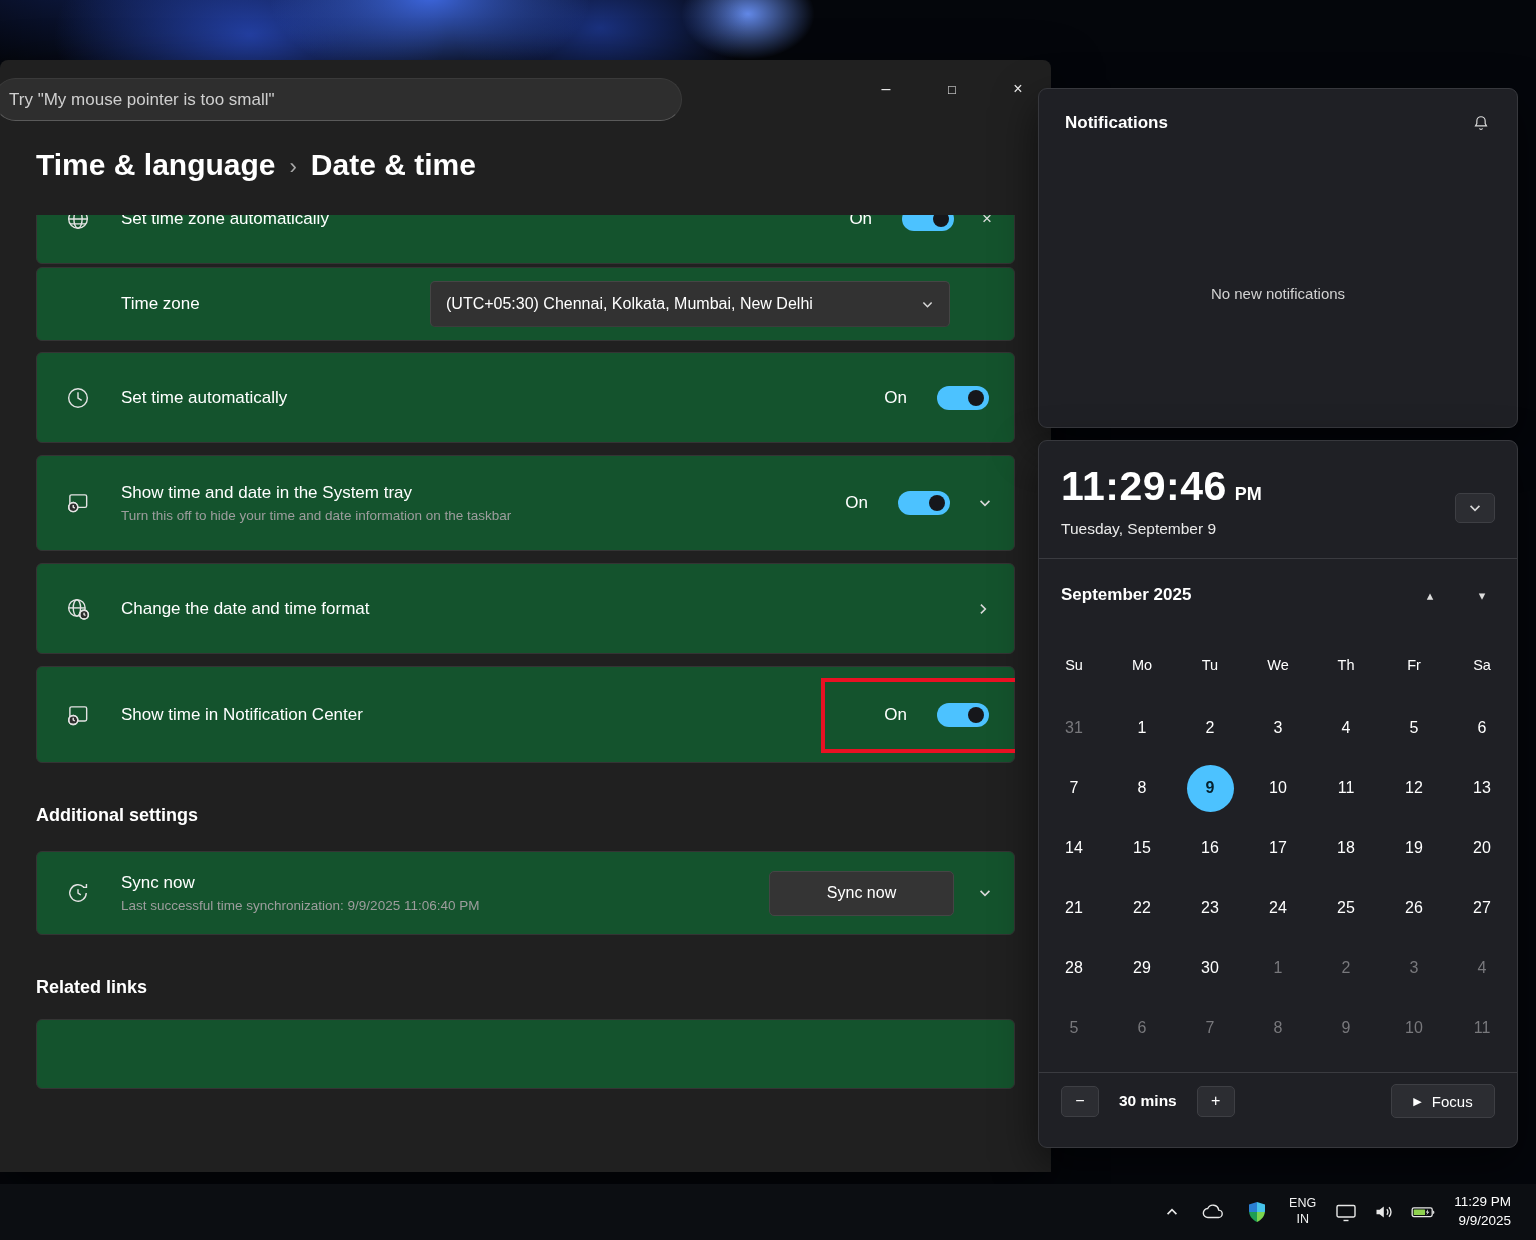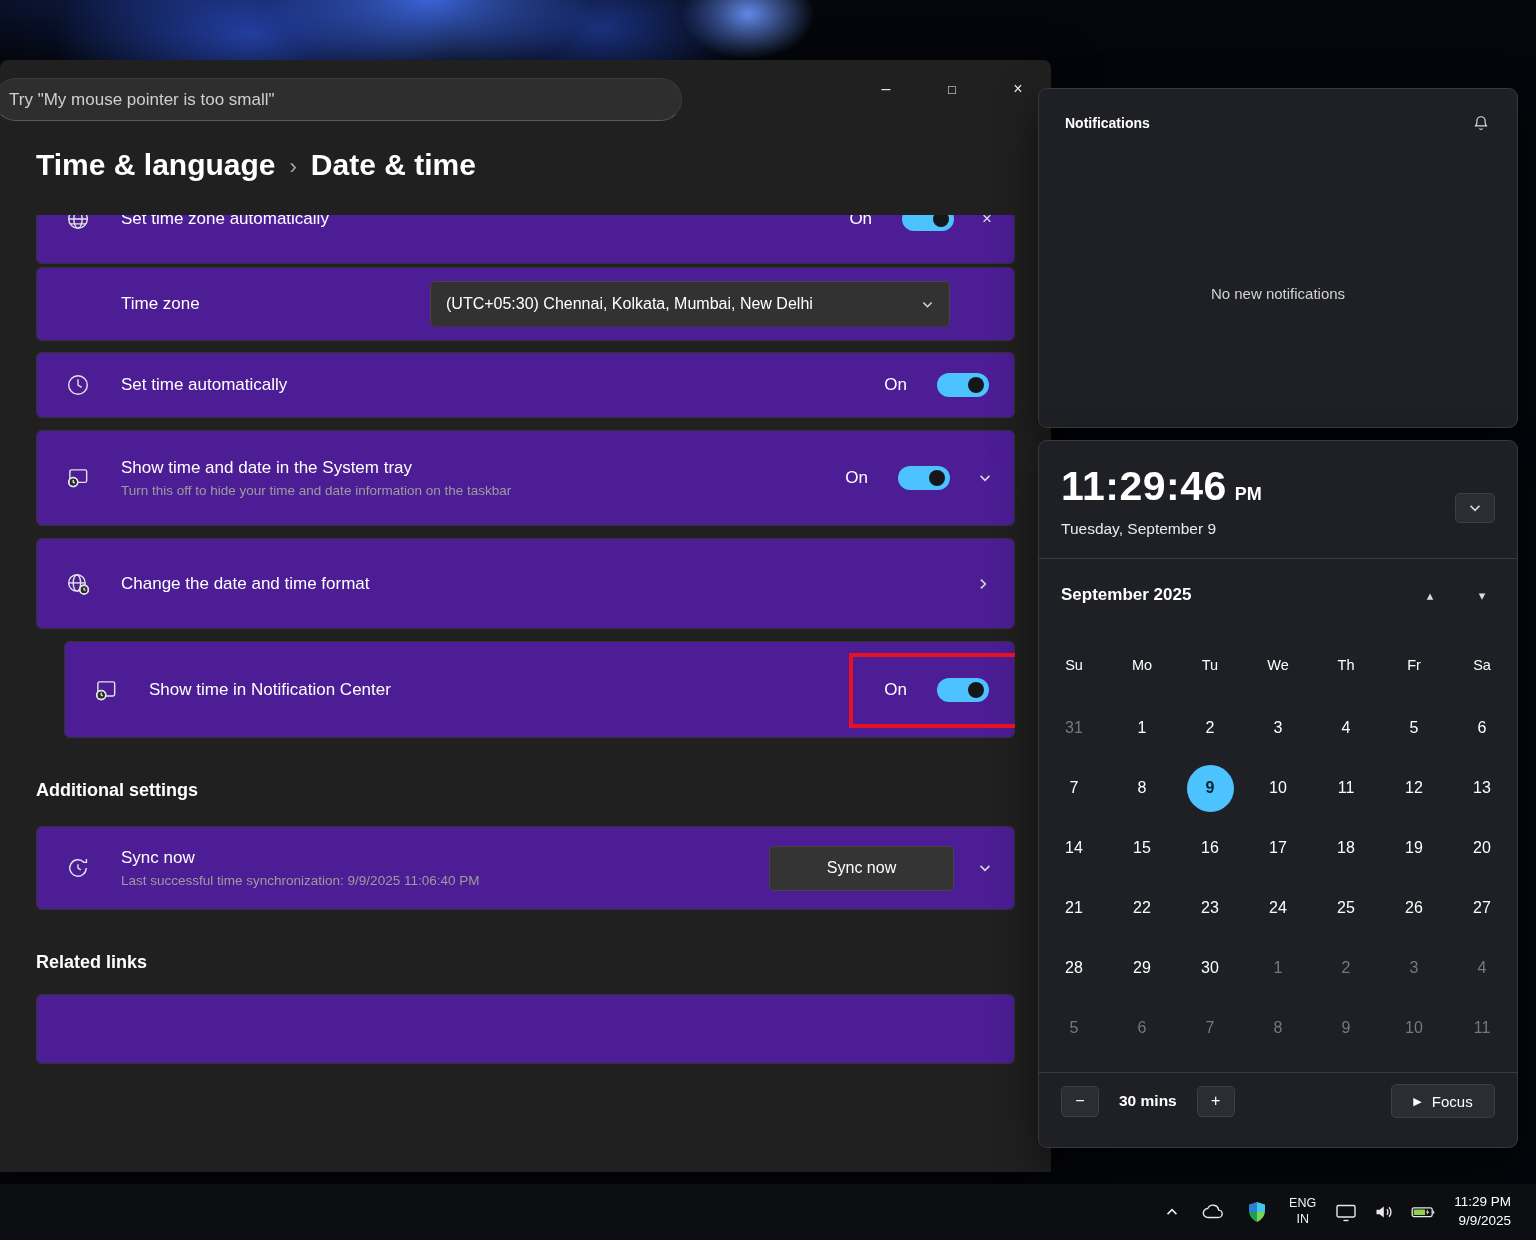--- a/index.html
+++ b/index.html
@@ -35,28 +35,28 @@
   .window-controls { position:absolute; right:0; top:8px; display:flex; }
   .wc-btn { width:66px; height:42px; display:flex; align-items:center; justify-content:center;
     color:#ececec; font-size:16px; }
   .wc-btn .max { font-size:13px; }
   .breadcrumb { display:flex; align-items:center; gap:14px; padding:18px 0 0 36px; }
   .crumb { font-size:30px; font-weight:700; color:#fff; }
   .crumb-sep { font-size:22px; color:#a8a8a8; padding-top:4px; }
 
   .content { position:absolute; left:36px; top:155px; width:979px; bottom:0; overflow:hidden; }
 
-  .card { background:#4c1d95; border:1px solid #343434; border-radius:6px;
+  .card { background:#14532d; border:1px solid #343434; border-radius:6px;
     display:flex; align-items:center; position:relative; }
   .row-clip   { height:90px; margin-top:-41px; }
   .card-tz    { height:74px; margin-top:3px; }
-  .card-time  { height:66px; margin-top:11px; }
+  .card-time  { height:91px; margin-top:11px; }
   .card-tray  { height:96px; margin-top:12px; }
   .card-fmt   { height:91px; margin-top:12px; }
-  .card-notif { height:97px; margin-top:12px;margin-left:28px; }
+  .card-notif { height:97px; margin-top:12px; }
   .card-sync  { height:84px; margin-top:24px; }
   .card-cals  { height:92px; margin-top:12px; }
   .card-rel   { height:70px; margin-top:20px; }
 
   .row-icon { flex:none; width:26px; margin-left:28px; display:flex; align-items:center; }
   .row-text { margin-left:30px; min-width:0; }
   .row-title { font-size:17px; color:#fff; }
   .row-sub { font-size:13.5px; color:#9d9d9d; margin-top:5px; }
   .row-right { margin-left:auto; display:flex; align-items:center; }
   .state-label { font-size:17px; color:#fff; }
@@ -87,21 +87,21 @@
 
   .hl-rect { position:absolute; left:784px; top:11px; width:200px; height:75px;
     border:4px solid var(--highlight); pointer-events:none; z-index:5; }
 
   
   .panel { position:absolute; left:1038px; width:480px; background:#1f2025;
     border:1px solid #37383d; border-radius:9px; box-shadow:0 16px 44px rgba(0,0,0,.55); }
   .notif-panel { top:88px; height:340px; }
   .notif-header { display:flex; align-items:center; justify-content:space-between;
     padding:24px 26px 0 26px; }
-  .notif-title { font-size:14px; font-weight:600; color:#fff; }
+  .notif-title { font-size:17px; font-weight:600; color:#fff; }
   .notif-empty { position:absolute; top:196px; left:0; width:100%; text-align:center;
     font-size:15px; color:#d2d2d2; }
 
   .clock-panel { top:440px; height:708px; }
   .clock-header { padding:22px 22px 0 22px; position:relative; }
   .clock-time-row { display:flex; align-items:baseline; }
   .clock-time { font-size:41px; font-weight:700; letter-spacing:.5px; }
   .clock-ampm { font-size:18px; font-weight:700; margin-left:8px; }
   .collapse-btn { position:absolute; right:22px; top:52px; width:40px; height:30px;
     background:#2c2d32; border:1px solid #3e3f44; border-radius:5px;

